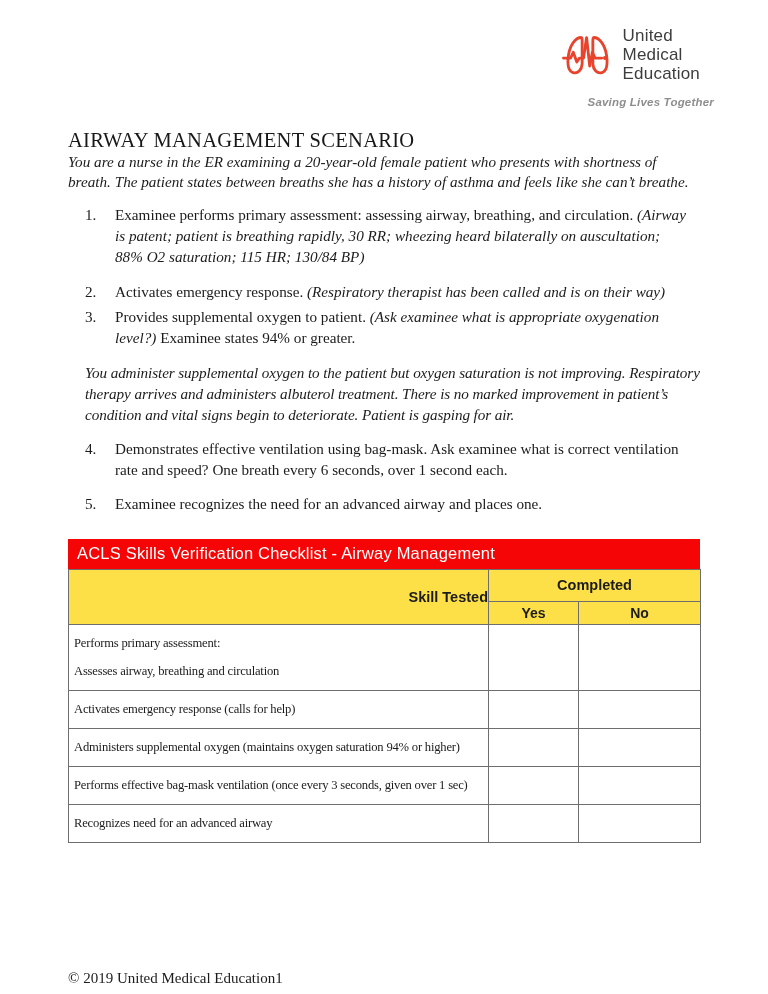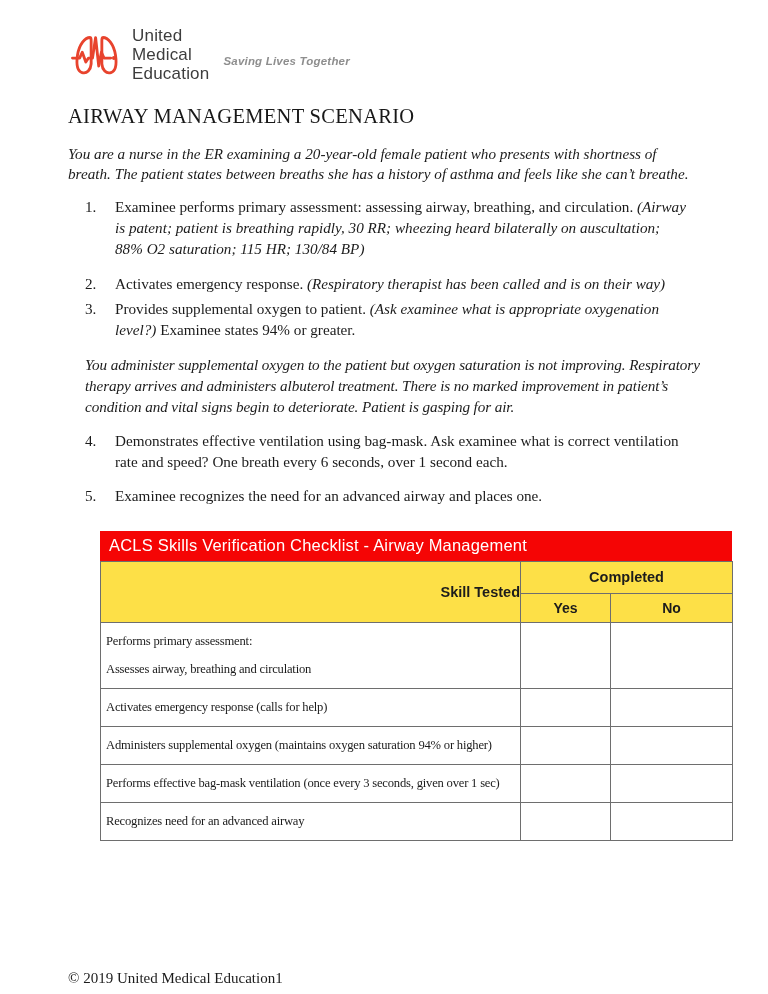--- a/index.html
+++ b/index.html
@@ -8,21 +8,21 @@
     width: 768px; height: 994px;
     font-family: "Liberation Serif", serif;
     color: #1b1b1b;
     position: relative;
     overflow: hidden;
   }
   .page { position: relative; width: 768px; height: 994px; }
   .content { padding: 0 68px; }
 
   
-  .logo-block { margin-top: 26px; display: flex; flex-direction: row; align-items: center; }
+  .logo-block { margin-top: 26px; display: flex; flex-direction: column; align-items: flex-end; }
   .logo-lockup { display: flex; align-items: center; gap: 7px; }
   .logo-icon { width: 57px; height: 57px; }
   .logo-name {
     font-family: "Liberation Sans", sans-serif;
     font-size: 17px; line-height: 1.13; color: #3d3d3d;
     letter-spacing: 0.2px;
   }
   .logo-tagline {
     font-family: "Liberation Sans", sans-serif;
     font-style: italic; font-weight: bold;
@@ -31,47 +31,47 @@
     letter-spacing: 0.2px;
   }
 
   
   .doc-title { margin-top: 21px; font-size: 20.5px; letter-spacing: 0.3px; color: #181818; }
   .doc-subtitle { margin-top: 2px; font-size: 13.5px; }
 
   
   .para { font-size: 15.2px; line-height: 20.8px; }
   .italic { font-style: italic; }
-  .intro { margin-top: 16px; max-width: 624px; }
+  .intro { max-width: 624px; }
   .narration { margin-top: 14px; margin-left: 17px; max-width: 618px; letter-spacing: -0.1px; }
 
   .step { position: relative; padding-left: 47px; margin-top: 12px; max-width: 620px; }
   .step .num { position: absolute; left: 17px; top: 0; }
 
   
-  .checklist { margin-top: 24px; width: 632px; margin-left: 32px; }
+  .checklist { margin-top: 24px; width: 632px; }
   .banner {
     height: 30px; display: flex; align-items: center;
     color: #ffffff; padding-left: 9px;
     font-family: "Liberation Sans", sans-serif;
     font-size: 16.5px; letter-spacing: 0.2px;
   }
   table { width: 632px; border-collapse: collapse; table-layout: fixed; }
   col.c-skill { width: 420px; }
   col.c-yes { width: 90px; }
   col.c-no { width: 122px; }
   th, td { border: 1px solid #6e6e6e; }
   thead th {
     background: #fde047;
     font-family: "Liberation Sans", sans-serif;
     font-weight: bold; color: #1c1c1c;
   }
   th.skill-th { text-align: right; font-size: 14.5px; }
   th.completed-th { height: 32px; font-size: 14.5px; text-align: center; }
-  th.yn-th { height: 29px; font-size: 14px; text-align: center; }
+  th.yn-th { height: 23px; font-size: 14px; text-align: center; }
   tbody tr { height: 38px; }
   tbody tr.tall { height: 66px; }
   td.skill-cell {
     font-size: 12.6px; letter-spacing: -0.2px;
     padding: 4px 2px 4px 5px; vertical-align: middle;
   }
   .cell-line + .cell-line { margin-top: 13px; }
 
   
   .footer {

